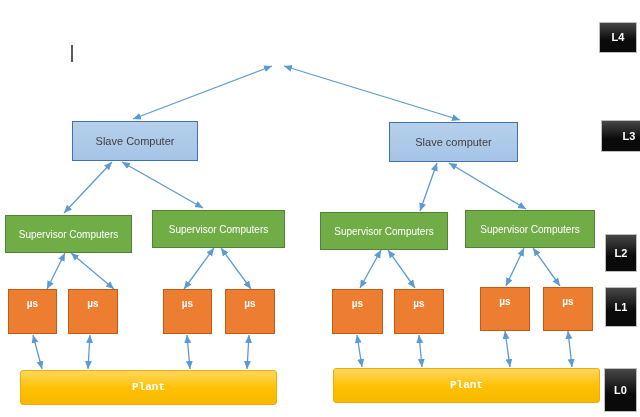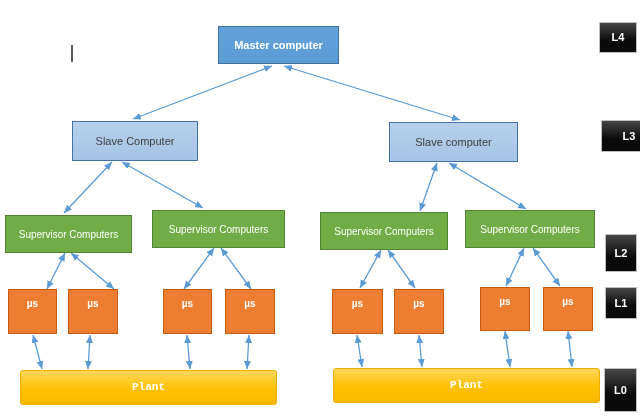--- a/index.html
+++ b/index.html
@@ -83,21 +83,20 @@
     <line x1="187" y1="335" x2="190" y2="369" marker-start="url(#ah)" marker-end="url(#ah)"></line>
     <line x1="249" y1="335" x2="247" y2="369" marker-start="url(#ah)" marker-end="url(#ah)"></line>
     <line x1="357" y1="335" x2="362" y2="367" marker-start="url(#ah)" marker-end="url(#ah)"></line>
     <line x1="419" y1="335" x2="422" y2="367" marker-start="url(#ah)" marker-end="url(#ah)"></line>
     <line x1="505" y1="331" x2="510" y2="367" marker-start="url(#ah)" marker-end="url(#ah)"></line>
     <line x1="568" y1="331" x2="572" y2="367" marker-start="url(#ah)" marker-end="url(#ah)"></line>
   </svg>
 
   <div class="text-cursor"></div>
 
-  <div class="node master" style="left:218px; top:26px; width:121px; height:38px;">Master computer</div>
 
   <div class="node slave" style="left:72px; top:121px; width:126px; height:40px;">Slave Computer</div>
   <div class="node slave" style="left:389px; top:122px; width:129px; height:40px;">Slave computer</div>
 
   <div class="node supervisor" style="left:5px; top:215px; width:127px; height:38px;">Supervisor Computers</div>
   <div class="node supervisor" style="left:152px; top:210px; width:133px; height:38px;">Supervisor Computers</div>
   <div class="node supervisor" style="left:320px; top:212px; width:128px; height:38px;">Supervisor Computers</div>
   <div class="node supervisor" style="left:465px; top:210px; width:130px; height:38px;">Supervisor Computers</div>
 
   <div class="node micro" style="left:8px;   top:289px; width:49px; height:45px;">µs</div>
@@ -108,16 +107,16 @@
   <div class="node micro" style="left:394px; top:289px; width:50px; height:45px;">µs</div>
   <div class="node micro" style="left:480px; top:287px; width:50px; height:44px;">µs</div>
   <div class="node micro" style="left:543px; top:287px; width:50px; height:44px;">µs</div>
 
   <div class="node plant" style="left:20px;  top:370px; width:257px; height:35px;">Plant</div>
   <div class="node plant" style="left:333px; top:368px; width:267px; height:35px;">Plant</div>
 
   <div class="node level" style="left:599px; top:22px;  width:38px; height:31px;">L4</div>
   <div class="node level" style="left:601px; top:120px; width:56px; height:32px;">L3</div>
   <div class="node level" style="left:605px; top:208px; width:32px; height:38px;margin-top:26px;">L2</div>
-  <div class="node level" style="left:605px; top:287px; width:32px; height:32px;">L1</div>
+  <div class="node level" style="left:605px; top:287px; width:32px; height:40px;">L1</div>
   <div class="node level" style="left:604px; top:368px; width:33px; height:44px;">L0</div>
 
 </div>
 
 </body></html>

